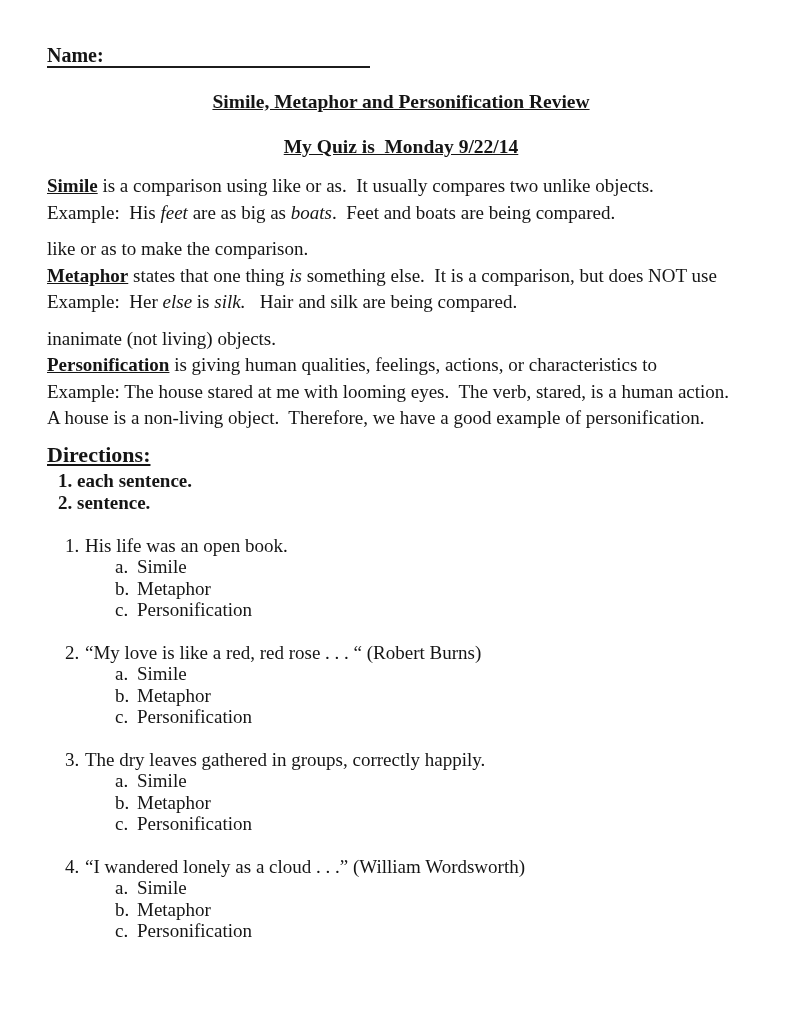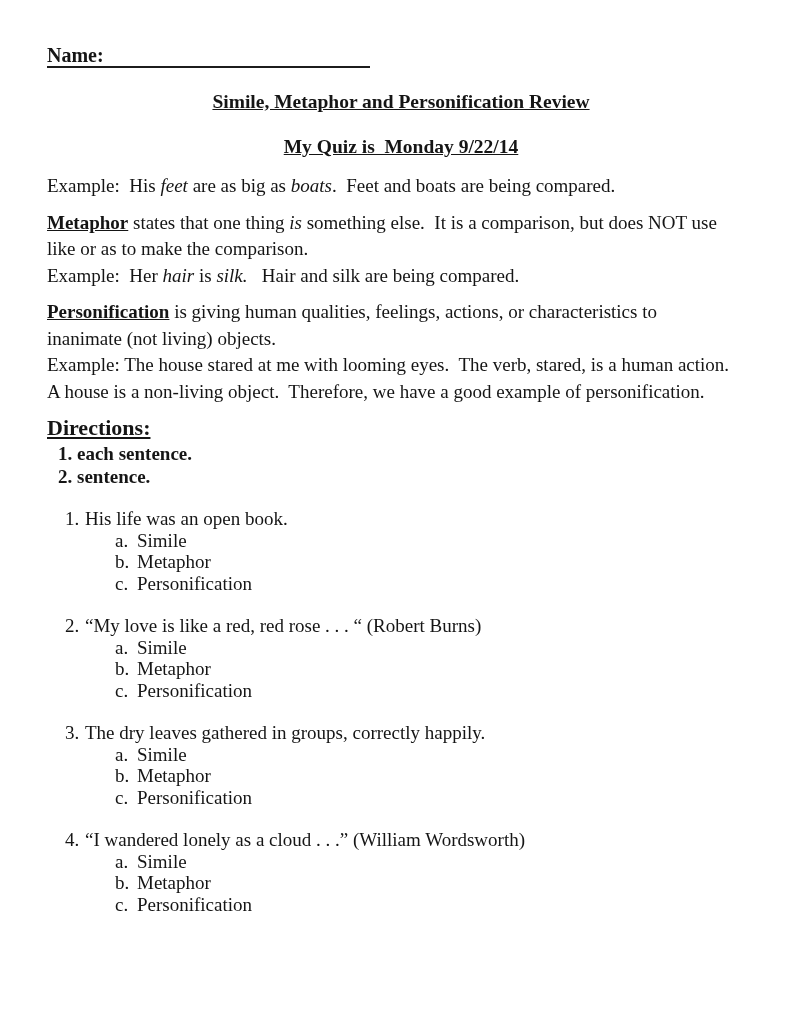--- a/index.html
+++ b/index.html
@@ -45,30 +45,31 @@
     <span class="name-underline">
       <span class="name-label">Name:</span>
     </span>
   </div>
 
   <div class="title">Simile, Metaphor and Personification Review</div>
   <div class="title">My Quiz is  Monday 9/22/14</div>
 
   <section class="definitions">
       <div class="def-block">
+        <div class="def-line"><span class="seg-term">Simile</span><span class="seg"> is a comparison using like or as.  It usually compares two unlike objects.</span></div>
         <div class="def-line"><span class="seg">Example:  His </span><span class="seg-i">feet</span><span class="seg"> are as big as </span><span class="seg-i">boats</span><span class="seg">.  Feet and boats are being compared.</span></div>
       </div>
       <div class="def-block">
+        <div class="def-line"><span class="seg">like or as to make the comparison.</span></div>
         <div class="def-line"><span class="seg-term">Metaphor</span><span class="seg"> states that one thing </span><span class="seg-i">is</span><span class="seg"> something else.  It is a comparison, but does NOT use</span></div>
-        <div class="def-line"><span class="seg">like or as to make the comparison.</span></div>
-        <div class="def-line"><span class="seg">Example:  Her </span><span class="seg-i">hair</span><span class="seg"> is </span><span class="seg-i">silk.</span><span class="seg">   Hair and silk are being compared.</span></div>
+        <div class="def-line"><span class="seg">Example:  Her </span><span class="seg-i">else</span><span class="seg"> is </span><span class="seg-i">silk.</span><span class="seg">   Hair and silk are being compared.</span></div>
       </div>
       <div class="def-block">
+        <div class="def-line"><span class="seg">inanimate (not living) objects.</span></div>
         <div class="def-line"><span class="seg-term">Personification</span><span class="seg"> is giving human qualities, feelings, actions, or characteristics to</span></div>
-        <div class="def-line"><span class="seg">inanimate (not living) objects.</span></div>
         <div class="def-line"><span class="seg">Example: The house stared at me with looming eyes.  The verb, stared, is a human action.</span></div>
         <div class="def-line"><span class="seg">A house is a non-living object.  Therefore, we have a good example of personification.</span></div>
       </div>
     </section>
 
   <div class="dir-heading">
     <span>Directions:</span>
   </div>
 
   <div class="dir-list">

